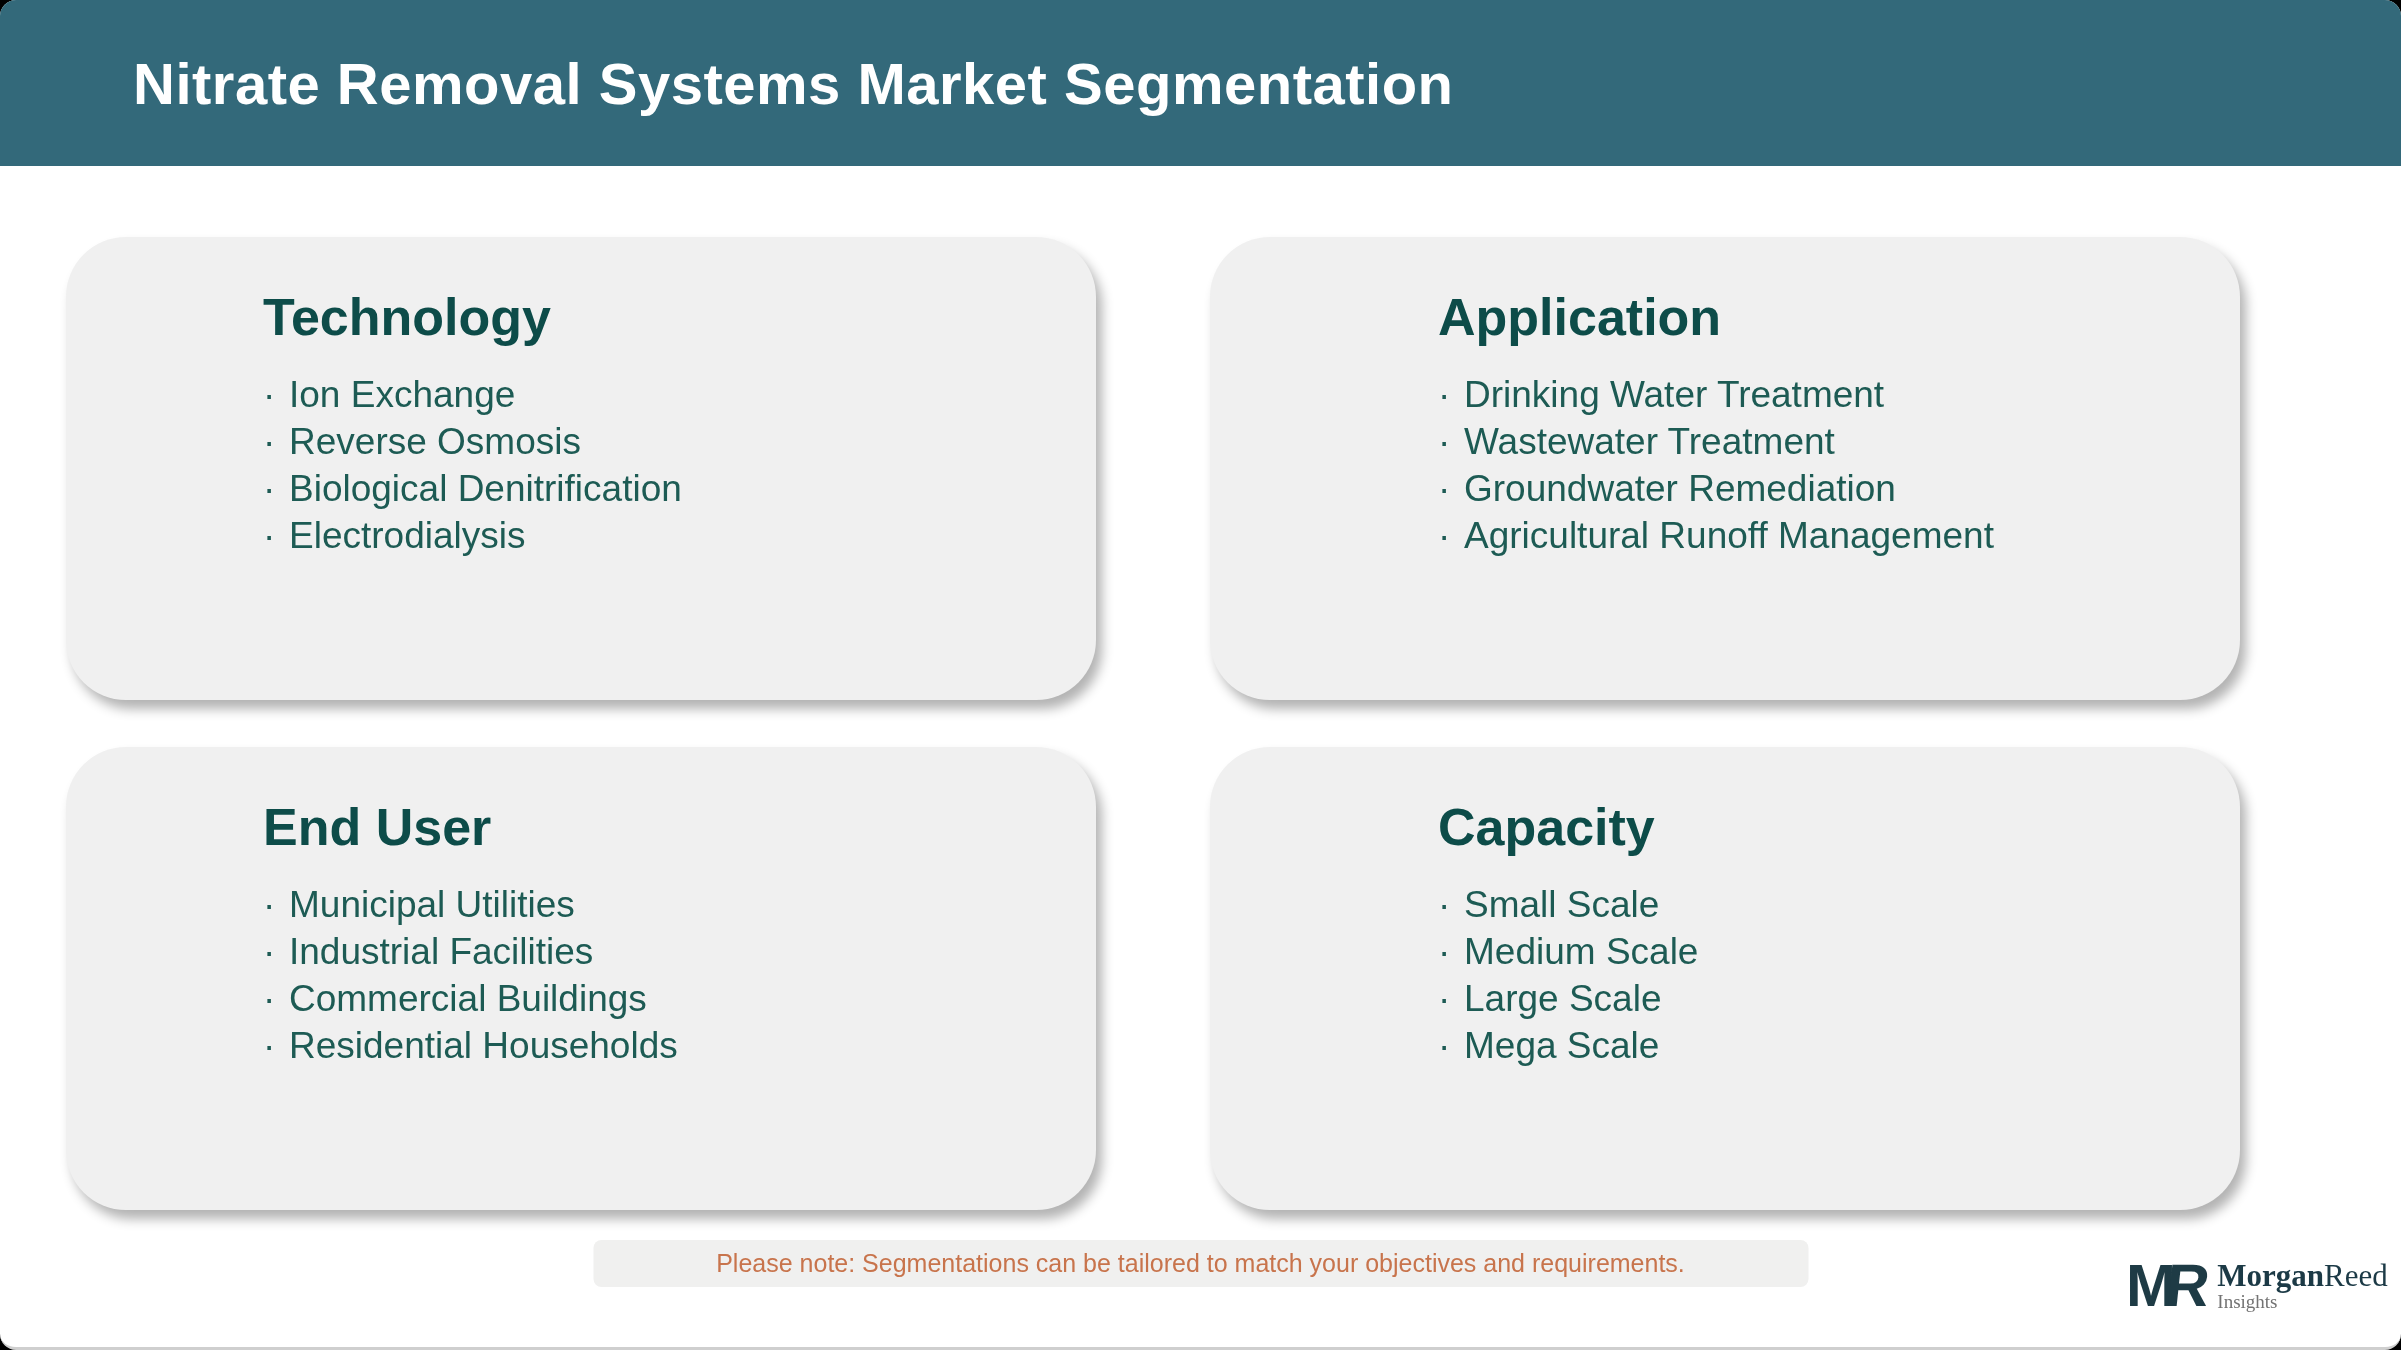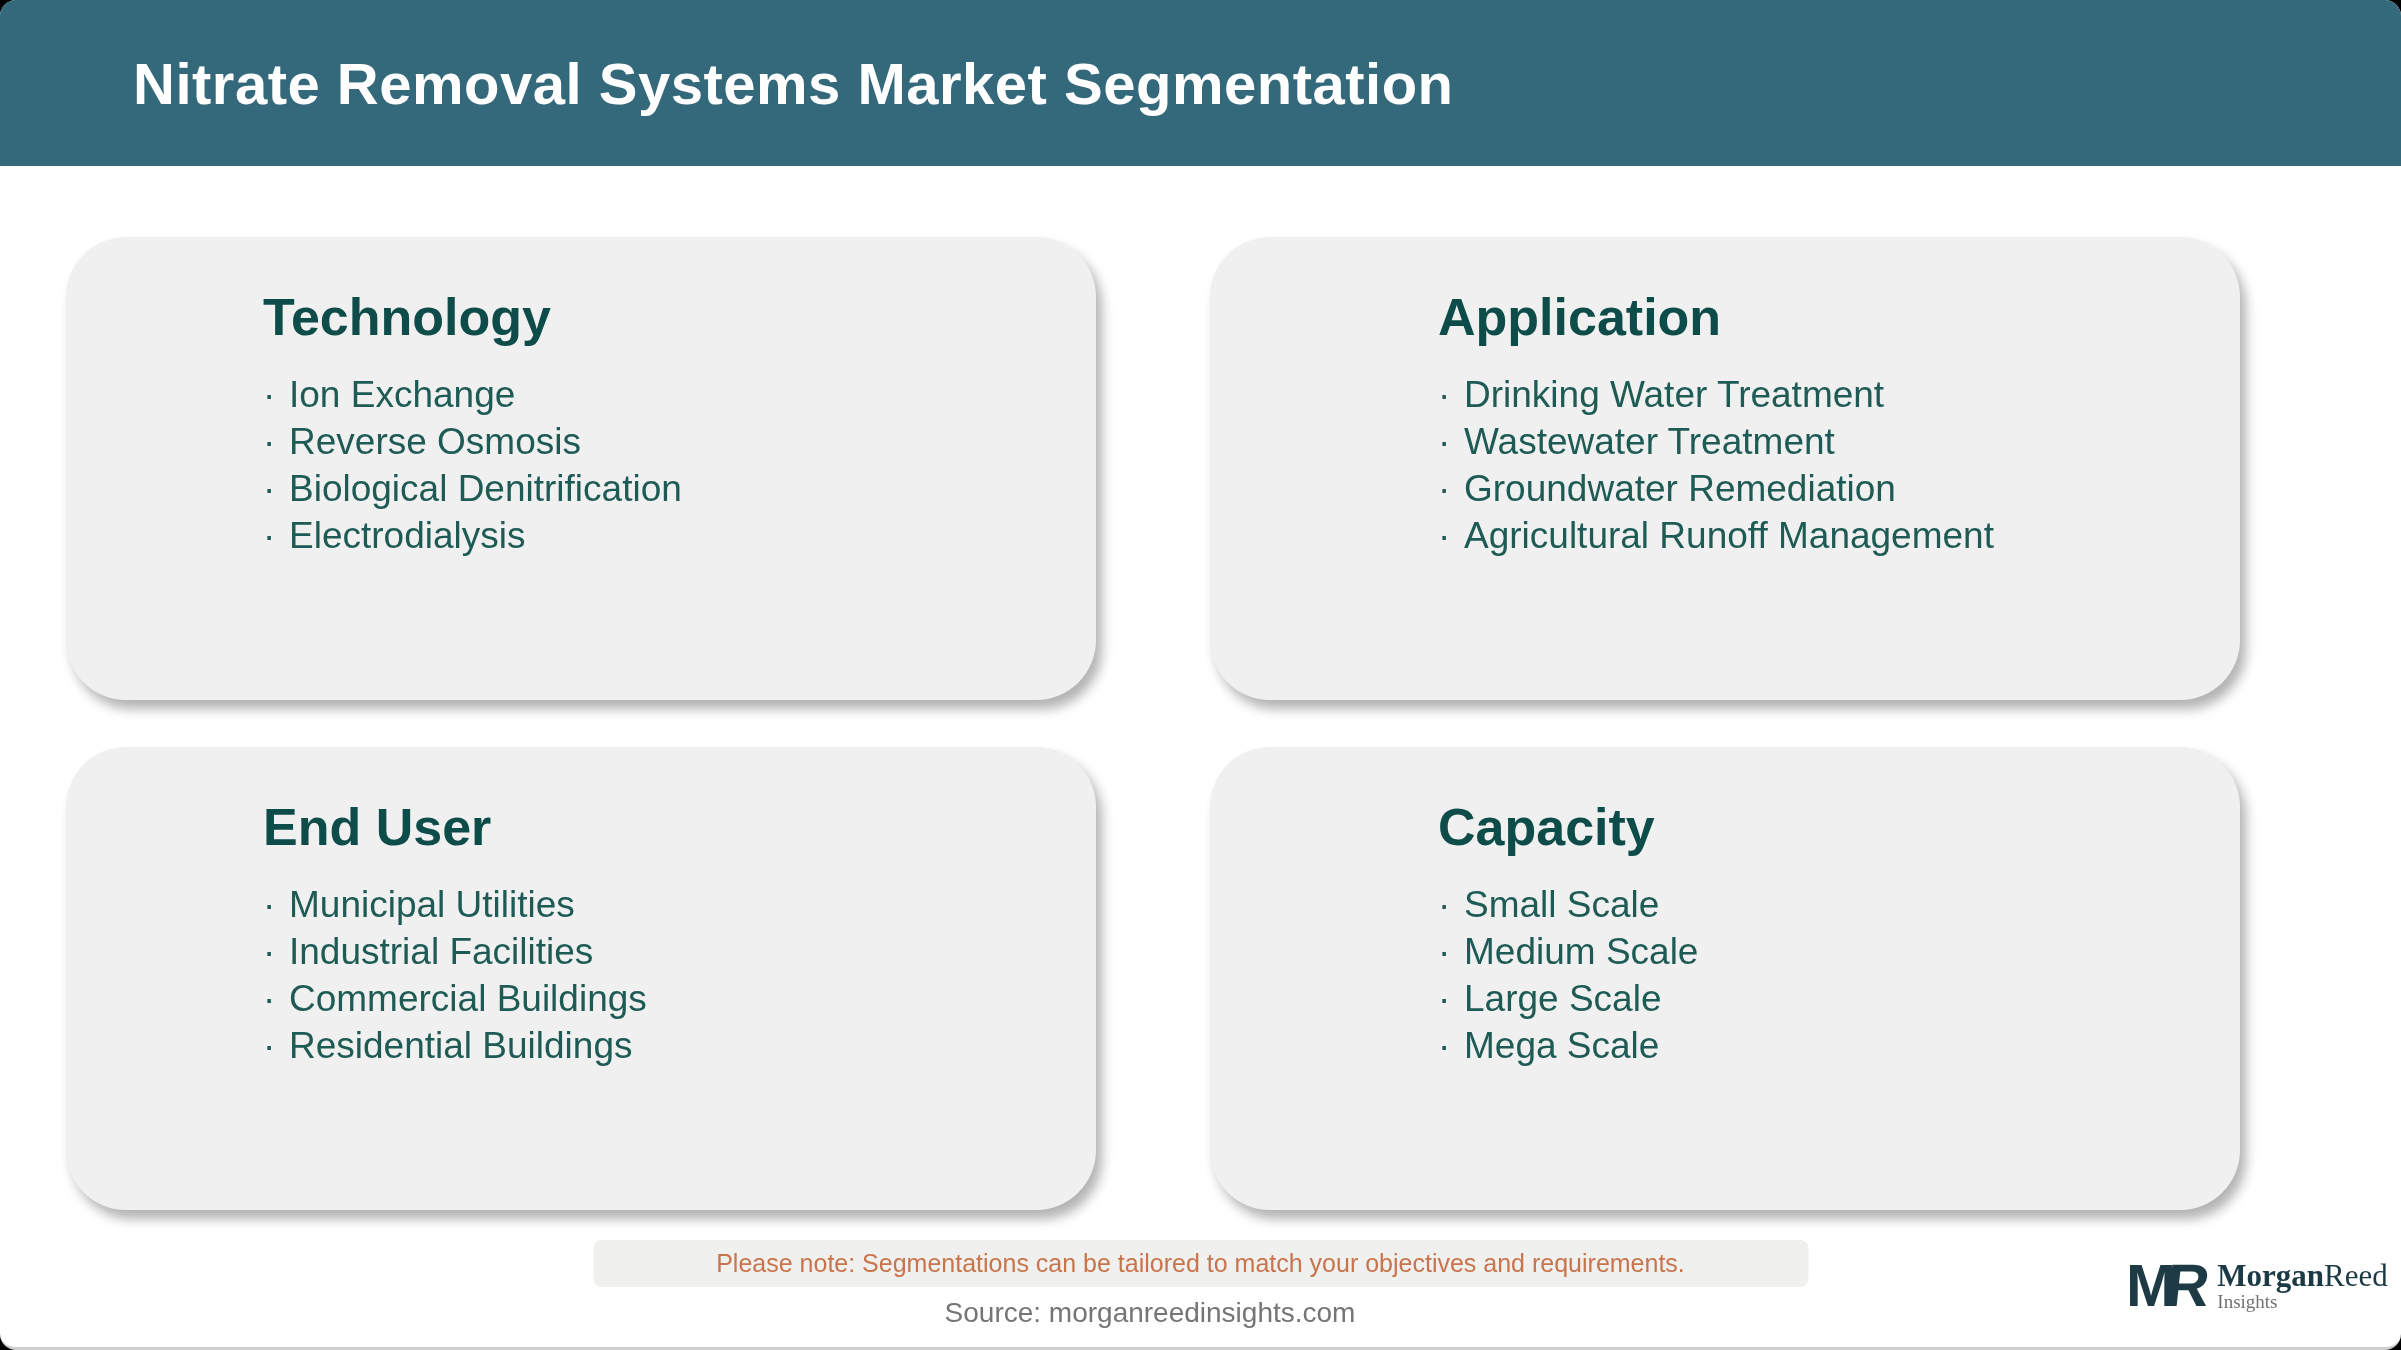--- a/index.html
+++ b/index.html
@@ -169,41 +169,40 @@
         <li><span class="dot">·</span><span>Agricultural Runoff Management</span></li>
       </ul>
     </div>
 
     <div class="card">
       <h2>End User</h2>
       <ul>
         <li><span class="dot">·</span><span>Municipal Utilities</span></li>
         <li><span class="dot">·</span><span>Industrial Facilities</span></li>
         <li><span class="dot">·</span><span>Commercial Buildings</span></li>
-        <li><span class="dot">·</span><span>Residential Buildings</span></li>
+        <li><span class="dot">·</span><span>Residential Households</span></li>
       </ul>
     </div>
 
     <div class="card col-right">
       <h2>Capacity</h2>
       <ul>
         <li><span class="dot">·</span><span>Small Scale</span></li>
         <li><span class="dot">·</span><span>Medium Scale</span></li>
         <li><span class="dot">·</span><span>Large Scale</span></li>
         <li><span class="dot">·</span><span>Mega Scale</span></li>
       </ul>
     </div>
 
   </div>
 
   <div class="note-bar">
     <span>Please note: Segmentations can be tailored to match your objectives and requirements.</span>
   </div>
 
-  <div class="source-line">Source: morganreedinsights.com</div>
 
   <div class="logo">
     <span class="monogram"><span>M</span><span class="r-glyph">R</span></span>
     <span class="logo-text">
       <span class="logo-name"><span class="bold">Morgan</span><span>Reed</span></span><br>
       <span class="logo-sub">Insights</span>
     </span>
   </div>
 
 </div>

